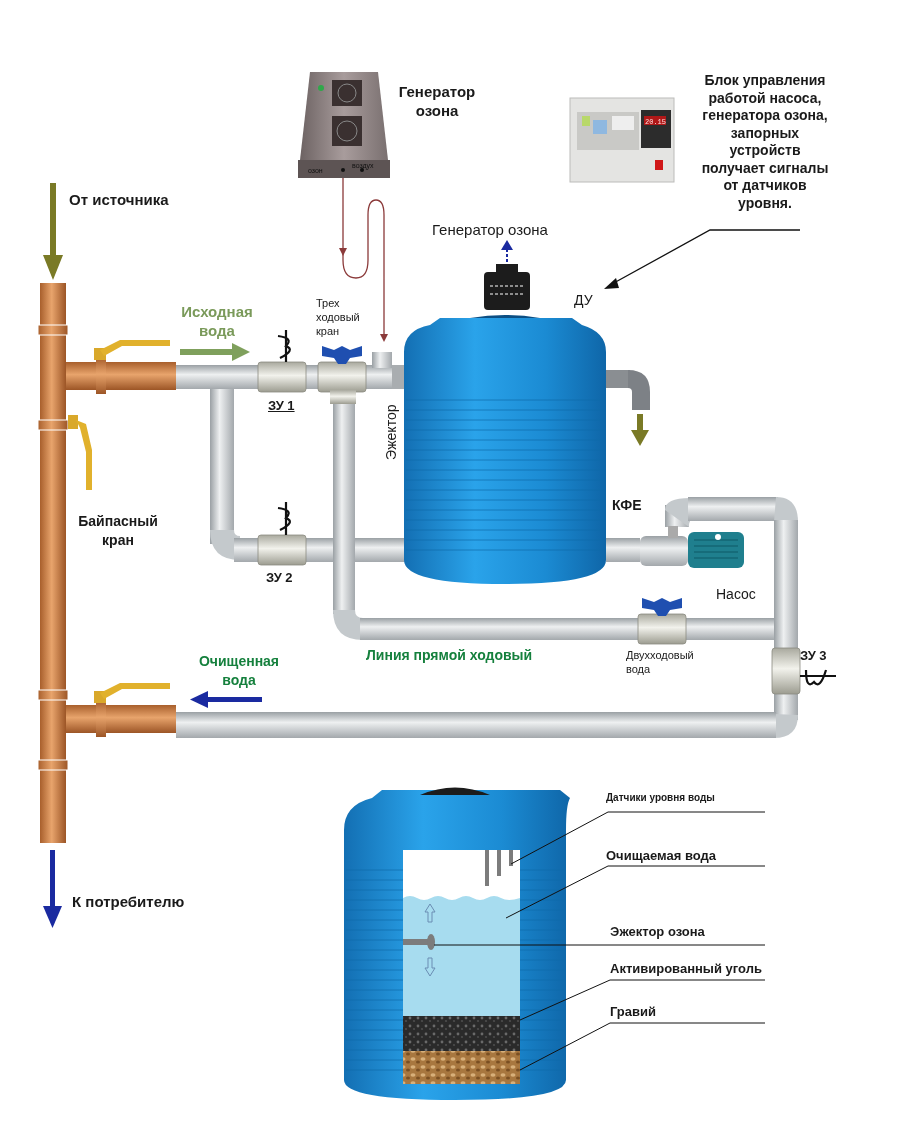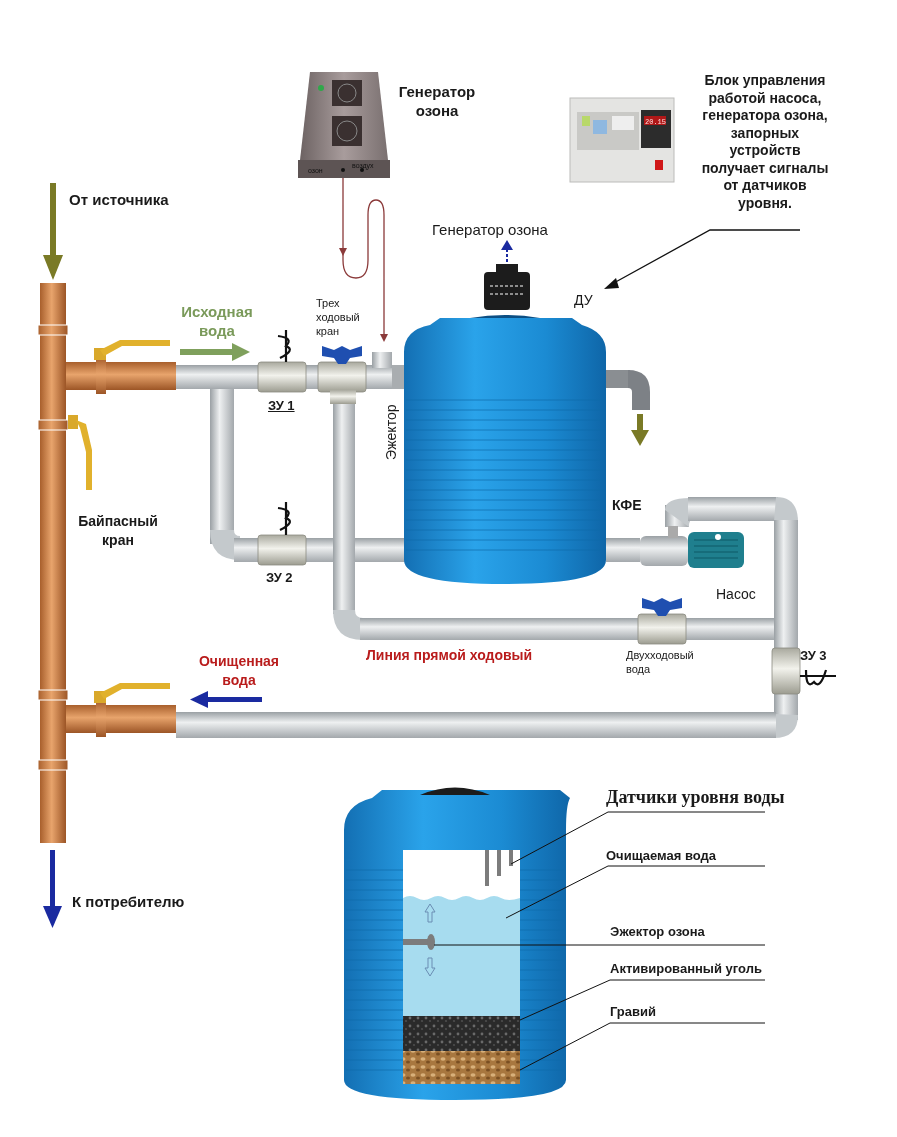--- a/index.html
+++ b/index.html
@@ -3,21 +3,21 @@
 <meta charset="utf-8">
 <style>
   html, body { margin: 0; padding: 0; background: #ffffff; }
   body { width: 897px; height: 1137px; position: relative; overflow: hidden; font-family: "Liberation Sans", "DejaVu Sans", sans-serif; }
   #stage { position: absolute; left: 0; top: 0; width: 897px; height: 1137px; }
   .lbl { position: absolute; color: #1a1a1a; font-weight: bold; font-size: 15px; line-height: 19px; white-space: nowrap; }
   .lbl.c { text-align: center; }
   .lbl.thin { font-weight: normal; }
   .lbl.small { font-size: 12px; line-height: 15px; font-weight: normal; }
   .green { color: #7a9a5a; }
-  .navy { color: #b91c1c; }
+  .navy { color: #15803d; }
 </style>
 </head>
 <body>
 
 <div id="stage">
 <svg width="897" height="1137" viewBox="0 0 897 1137" xmlns="http://www.w3.org/2000/svg">
   <defs>
     <linearGradient id="copperV" x1="0" x2="1" y1="0" y2="0">
       <stop offset="0" stop-color="#a85f2c"></stop>
           <stop offset="0.45" stop-color="#e8a46c"></stop>
@@ -329,18 +329,18 @@
 кран</div>
 <div class="lbl" style="left:612px;top:496px;font-size:14px;">КФЕ</div>
 <div class="lbl thin" style="left:716px;top:585px;font-size:14px;">Насос</div>
 <div class="lbl small" style="left:626px;top:648px;white-space:pre;font-size:11px;line-height:14px;">Двухходовый
 вода</div>
 <div class="lbl c navy" style="left:184px;top:652px;width:110px;white-space:pre;font-size:14px;">Очищенная
 вода</div>
 <div class="lbl navy" style="left:366px;top:646px;font-size:14px;">Линия прямой ходовый</div>
 <div class="lbl" style="left:72px;top:892px;">К потребителю</div>
 
-<div class="lbl" style="left:606px;top:788px;font-size:18px;font-family:Liberation Serif, serif;">Датчики уровня воды</div>
+<div class="lbl" style="left:606px;top:788px;font-size:10px;">Датчики уровня воды</div>
 <div class="lbl" style="left:606px;top:846px;font-size:13px;">Очищаемая вода</div>
 <div class="lbl" style="left:610px;top:922px;font-size:13px;">Эжектор озона</div>
 <div class="lbl" style="left:610px;top:959px;font-size:13px;">Активированный уголь</div>
 <div class="lbl" style="left:610px;top:1002px;font-size:13px;">Гравий</div>
 </div>
 
 </body></html>

